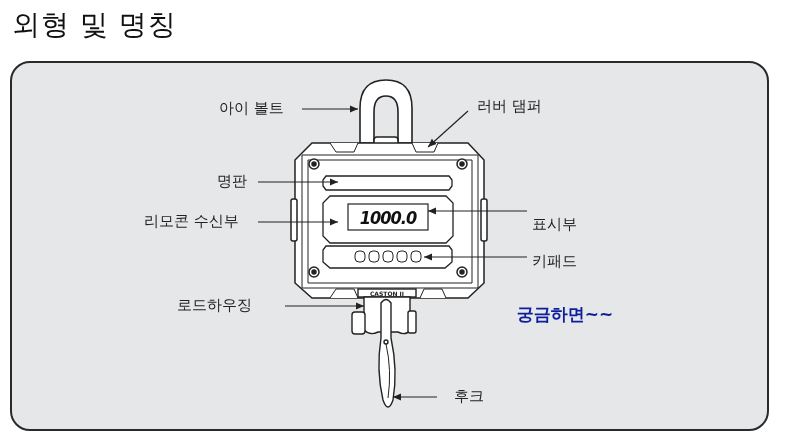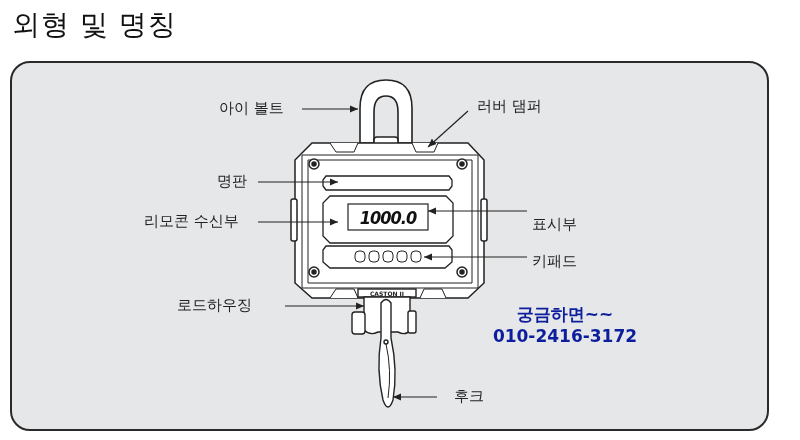--- a/index.html
+++ b/index.html
@@ -104,14 +104,13 @@
 <div class="lbl" style="left:477px; top:97px;">러버 댐퍼</div>
 <div class="lbl" style="left:217px; top:172px;">명판</div>
 <div class="lbl" style="left:144px; top:212px;">리모콘 수신부</div>
 <div class="lbl" style="left:532px; top:201px;margin-top:14px;">표시부</div>
 <div class="lbl" style="left:532px; top:252px;">키패드</div>
 <div class="lbl" style="left:177px; top:296px;text-align:right;">로드하우징</div>
 <div class="lbl" style="left:442px; top:387px;margin-left:12px;">후크</div>
 
 <div class="contact" style="left:490px; top:303px; width:150px;">
   <div>궁금하면~~</div>
-  <div>010-2416-3172</div>
 </div>
 
 </body></html>

